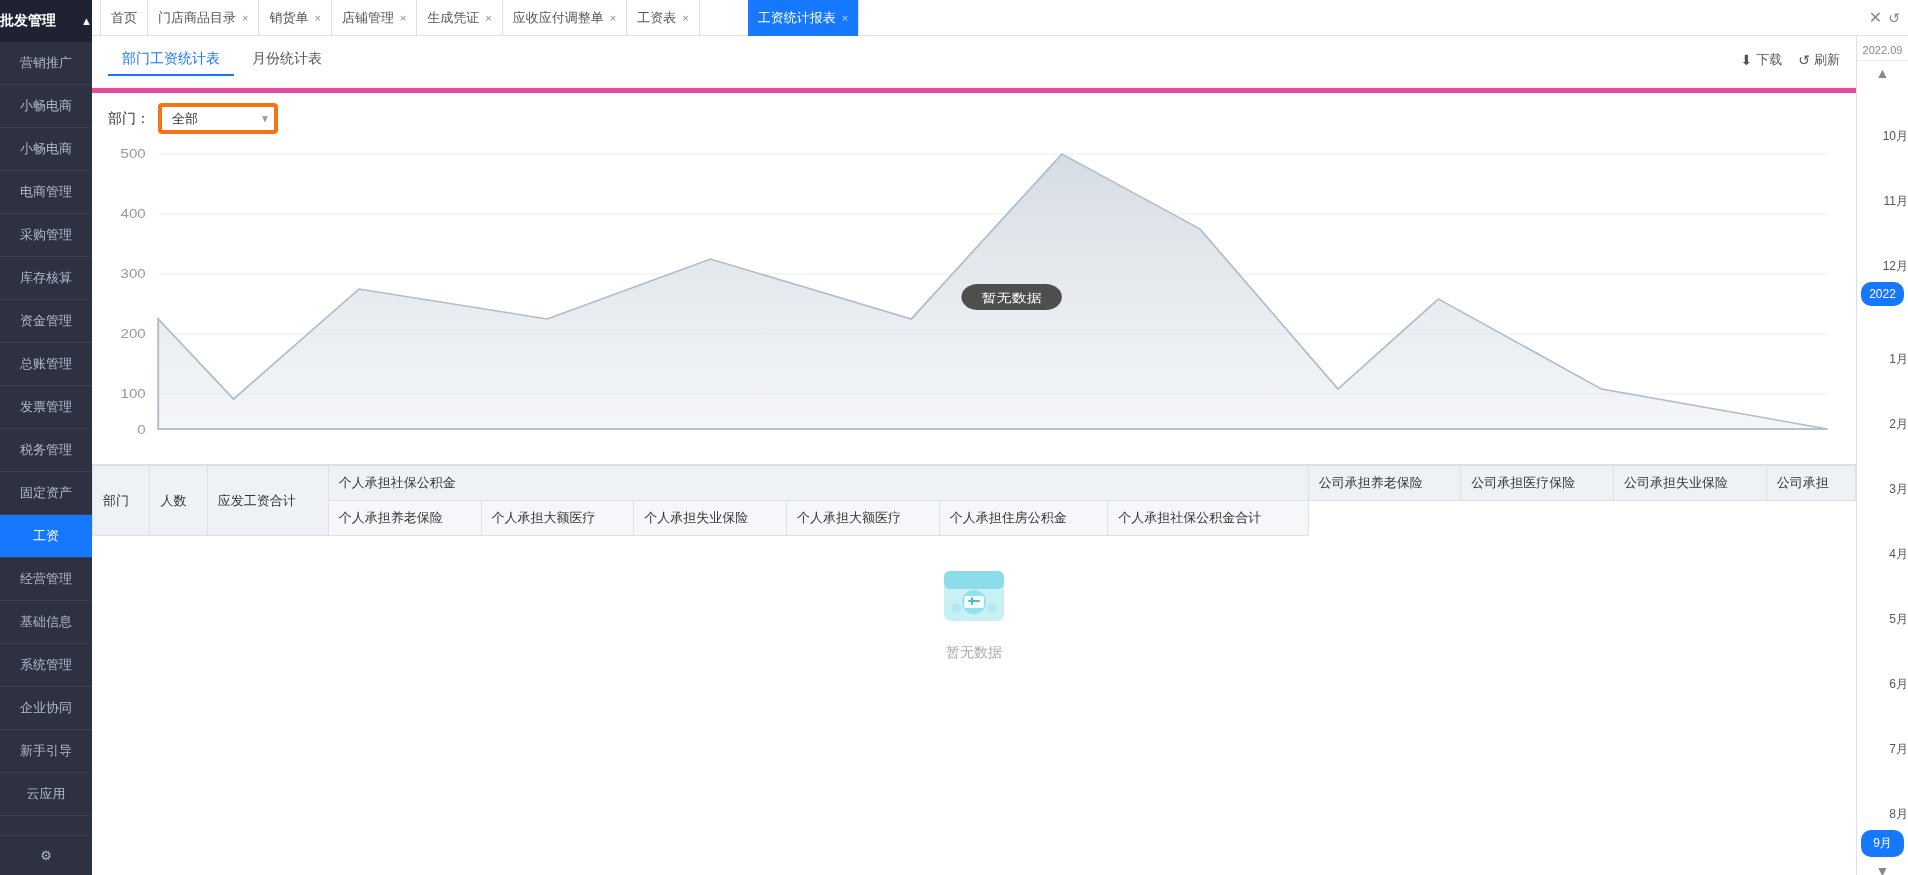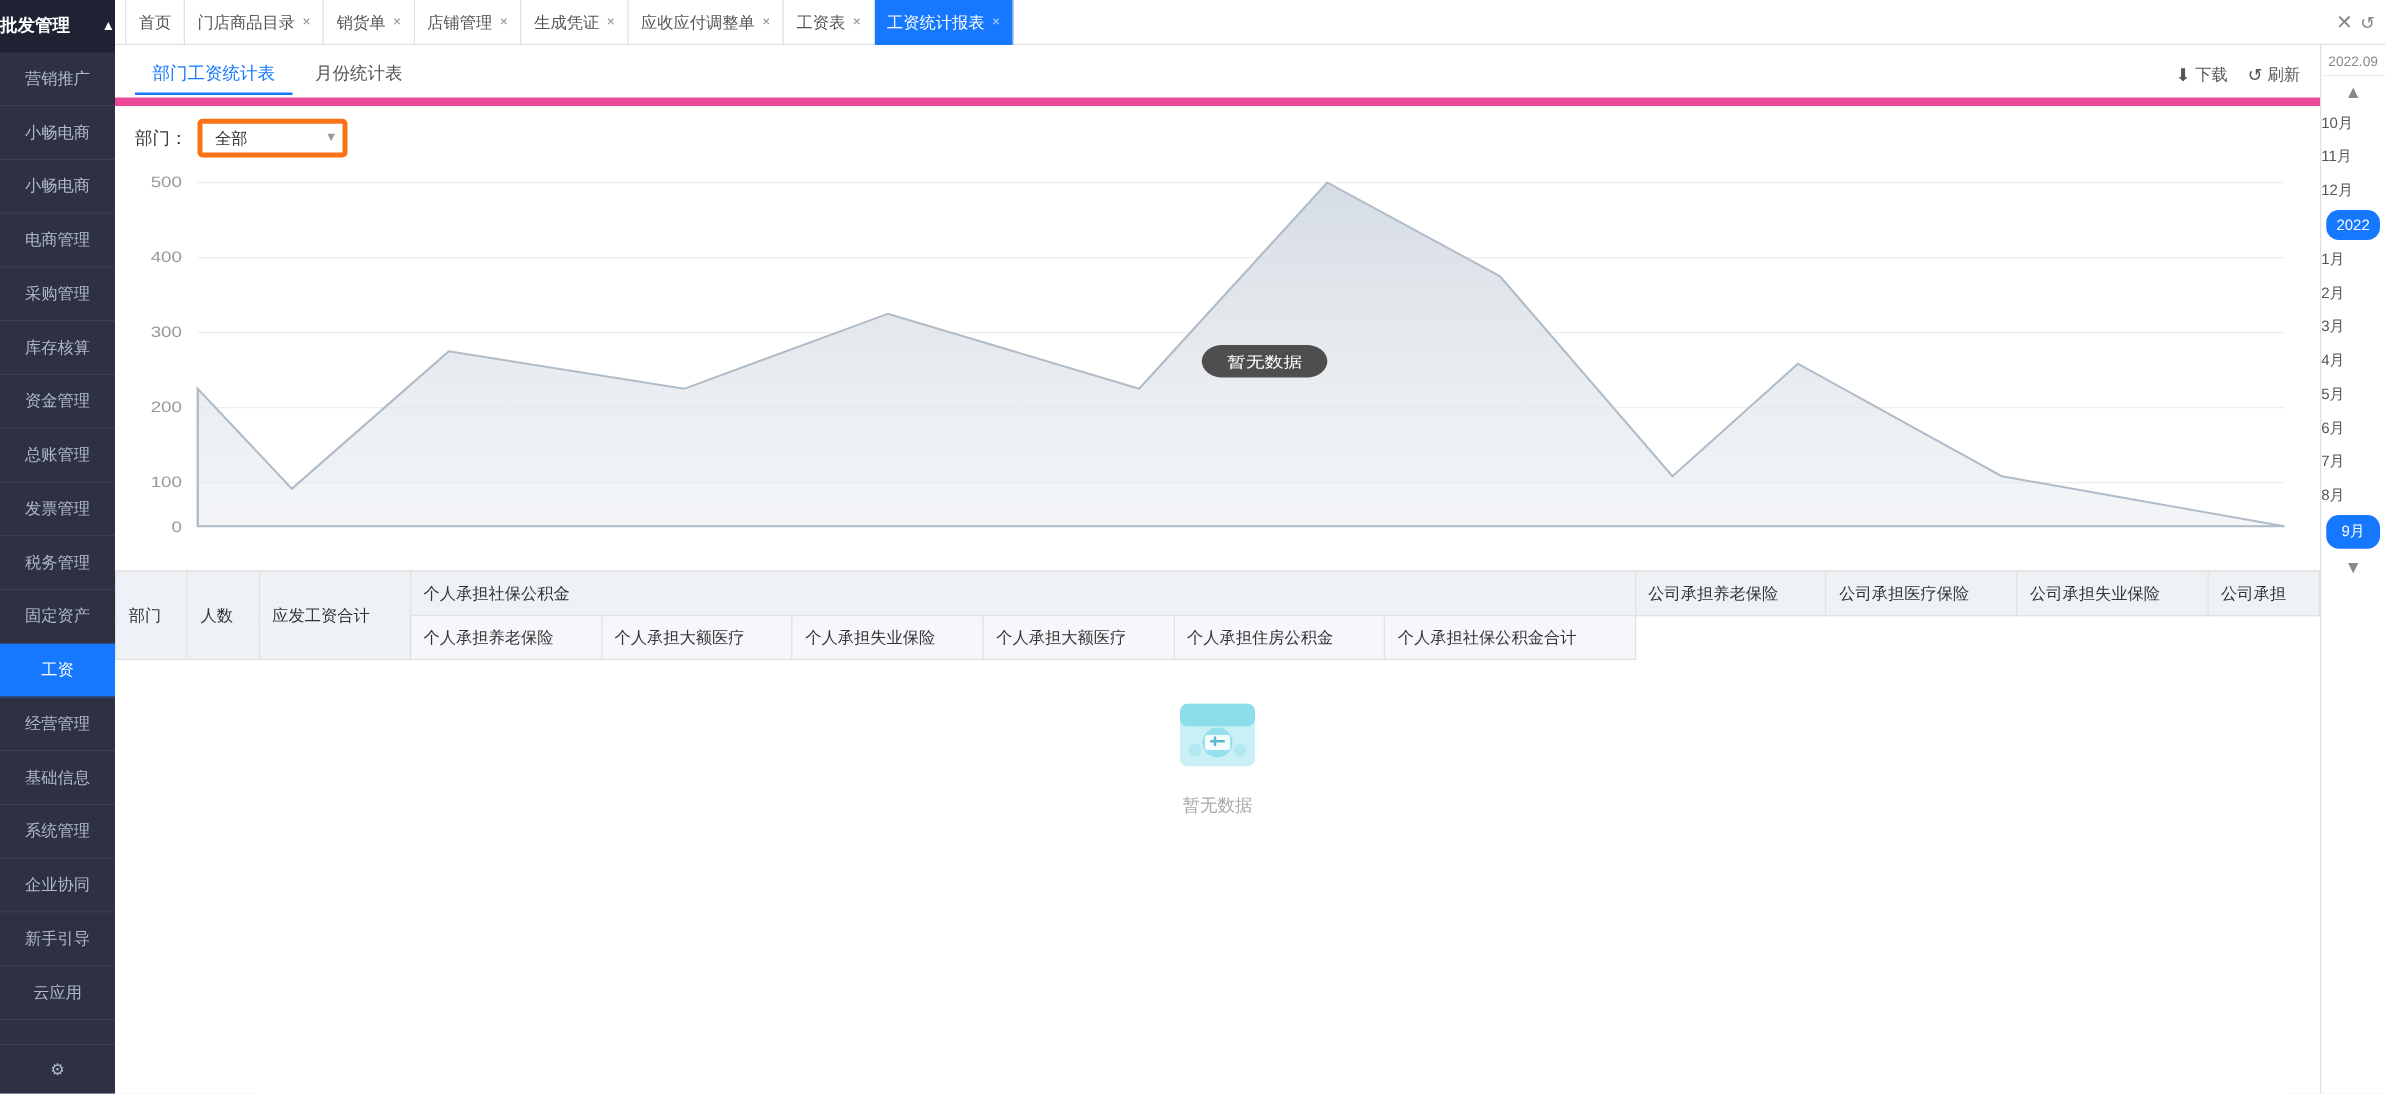--- a/index.html
+++ b/index.html
@@ -71,21 +71,21 @@
       padding: 0 10px;
       height: 36px;
       font-size: 13px;
       color: #555;
       cursor: pointer;
       white-space: nowrap;
       border-right: 1px solid #e0e0e0;
       gap: 4px;
     }
     .tab-item:first-child { border-left: 1px solid #e0e0e0; }
-    .tab-item.active { background: #1677ff; color: #fff; }
+    .tab-item.active { background: #1677ff; color: #fff; margin-left: 48px; }
     .tab-item .tab-close {
       font-size: 11px;
       margin-left: 2px;
       opacity: 0.7;
     }
     .tab-bar-close {
       margin-left: auto;
       display: flex;
       align-items: center;
       gap: 6px;
@@ -108,22 +108,22 @@
       display: flex;
       flex-direction: column;
       overflow: hidden;
       padding: 0;
     }
 
     
     #subtabs {
       display: flex;
       align-items: center;
-      padding: 8px 16px 2px;
-      border-bottom: 7px solid #ec4899;
+      padding: 8px 16px 12px;
+      border-bottom: 5px solid #ec4899;
       flex-shrink: 0;
       background: #fff;
     }
     .subtab {
       padding: 6px 14px;
       font-size: 14px;
       cursor: pointer;
       color: #555;
       border-bottom: 2px solid transparent;
       margin-right: 4px;
@@ -241,24 +241,25 @@
       font-size: 11px;
       color: #888;
       padding: 4px 0;
       width: 100%;
       text-align: center;
       border-bottom: 1px solid #eee;
     }
     .date-panel-month {
       padding: 5px 0;
       width: 100%;
-      text-align: left;
+      text-align: right;
       cursor: pointer;
       color: #555;
       font-size: 12px;
+      margin-top: 38px;
     }
     .date-panel-month.active-year { background: #1677ff; color: #fff; border-radius: 10px; margin: 1px 4px; width: calc(100% - 8px); }
     .date-panel-month.active-month { background: #1677ff; color: #fff; border-radius: 10px; margin: 1px 4px; width: calc(100% - 8px); }
     .date-nav-btn {
       padding: 4px;
       cursor: pointer;
       color: #888;
       font-size: 14px;
     }
   </style>

